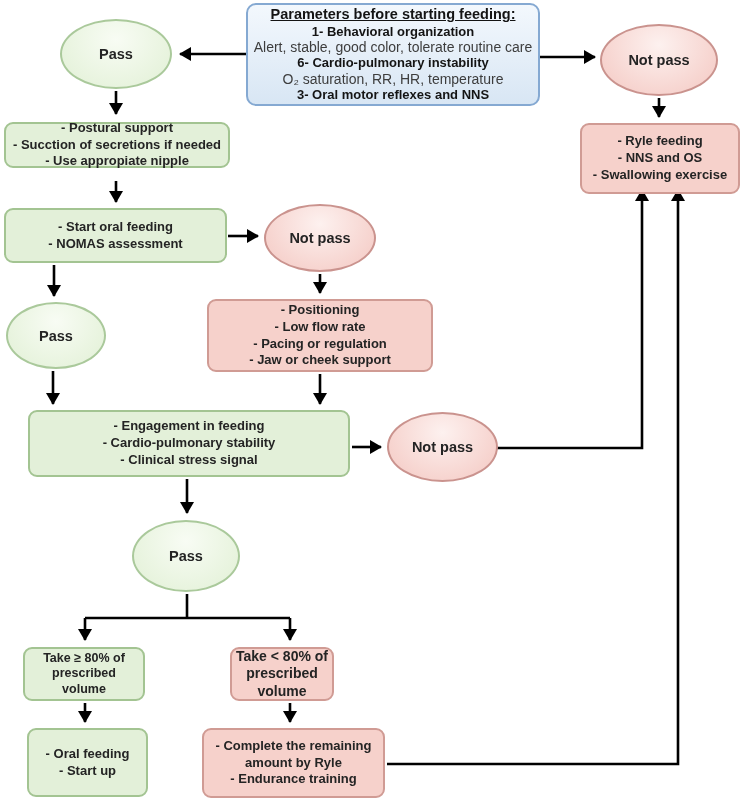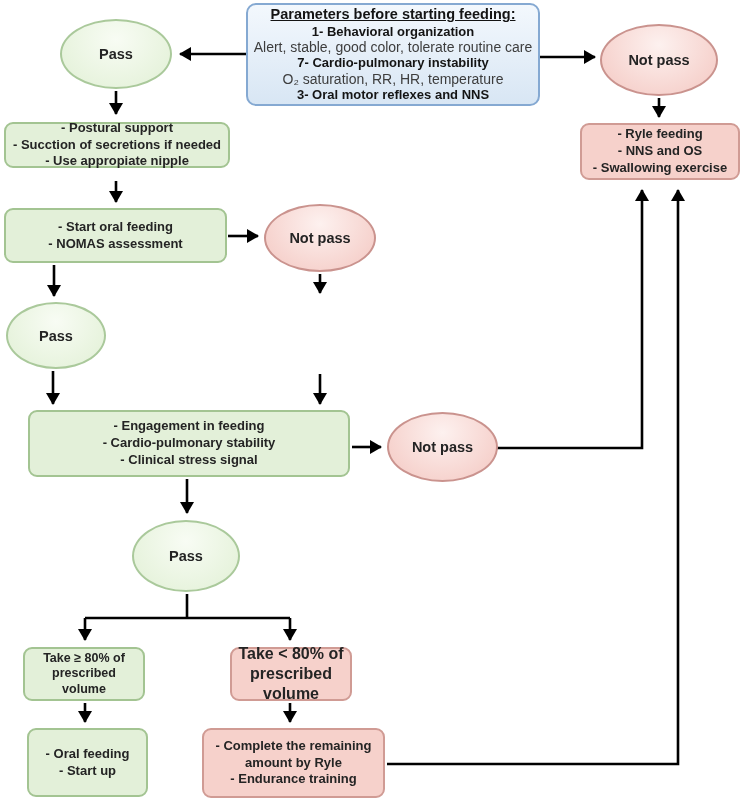--- a/index.html
+++ b/index.html
@@ -23,30 +23,30 @@
     left:246px;top:3px;width:294px;height:103px;border-radius:10px;
     border:2px solid #85a9d2;background:linear-gradient(#f3f8fd 0%,#d8e6f4 100%);
     color:#141414;line-height:1.18;
   }
   .param-title{font-size:14.5px;text-decoration:underline;}
   .param-item{font-size:13px;}
   .param-detail{font-size:14px;font-weight:normal;color:#3d3d3d;}
   #pass-top{left:60px;top:19px;width:112px;height:70px;}
   #not-pass-top{left:600px;top:24px;width:118px;height:72px;}
   #box-postural{left:4px;top:122px;width:226px;height:46px;}
-  #box-ryle{left:580px;top:123px;width:160px;height:57px;}
+  #box-ryle{left:580px;top:123px;width:160px;height:71px;}
   #box-start{left:4px;top:208px;width:223px;height:55px;}
   #not-pass-mid{left:264px;top:204px;width:112px;height:68px;}
   #box-positioning{left:207px;top:299px;width:226px;height:73px;}
   #pass-left{left:6px;top:302px;width:100px;height:67px;}
   #box-engagement{left:28px;top:410px;width:322px;height:67px;text-align:center;}
   #not-pass-low{left:387px;top:412px;width:111px;height:70px;}
   #pass-center{left:132px;top:520px;width:108px;height:72px;}
   #box-take80{left:23px;top:647px;width:122px;height:54px;font-size:12.5px;line-height:1.25;}
-  #box-takeless{left:230px;top:647px;width:122px;height:54px;font-size:16px;line-height:1.25;}
+  #box-takeless{left:230px;top:647px;width:104px;height:54px;font-size:14px;line-height:1.25;}
   #box-oral{left:27px;top:728px;width:121px;height:69px;text-align:right;}
   #box-complete{left:202px;top:728px;width:183px;height:70px;}
 </style>
 </head>
 <body>
 
 <div class="canvas">
 
   <svg class="connectors" viewBox="0 0 744 805">
     <defs>
@@ -75,21 +75,21 @@
       <path d="M85,703 V722" marker-end="url(#ah)"></path>
       <path d="M290,703 V722" marker-end="url(#ah)"></path>
       <path d="M387,764 H678 V190" marker-end="url(#ah)"></path>
     </g>
   </svg>
 
   <div class="node param">
     <div class="param-title">Parameters before starting feeding:</div>
     <div class="param-item">1- Behavioral organization</div>
     <div class="param-detail">Alert, stable, good color, tolerate routine care</div>
-    <div class="param-item">7- Cardio-pulmonary instability</div>
+    <div class="param-item">6- Cardio-pulmonary instability</div>
     <div class="param-detail">O₂ saturation, RR, HR, temperature</div>
     <div class="param-item">3- Oral motor reflexes and NNS</div>
   </div>
 
   <div class="node ellipse green-e" id="pass-top">
     <span>Pass</span>
   </div>
 
   <div class="node ellipse pink-e" id="not-pass-top">
     <span>Not pass</span>
@@ -109,20 +109,26 @@
 
   <div class="node box green" id="box-start">
     <div>- Start oral feeding</div>
     <div>- NOMAS assessment</div>
   </div>
 
   <div class="node ellipse pink-e" id="not-pass-mid">
     <span>Not pass</span>
   </div>
 
+  <div class="node box pink" id="box-positioning">
+    <div>- Positioning</div>
+    <div>- Low flow rate</div>
+    <div>- Pacing or regulation</div>
+    <div>- Jaw or cheek support</div>
+  </div>
 
   <div class="node ellipse green-e" id="pass-left">
     <span>Pass</span>
   </div>
 
   <div class="node box green" id="box-engagement">
     <div>- Engagement in feeding</div>
     <div>- Cardio-pulmonary stability</div>
     <div>- Clinical stress signal</div>
   </div>

